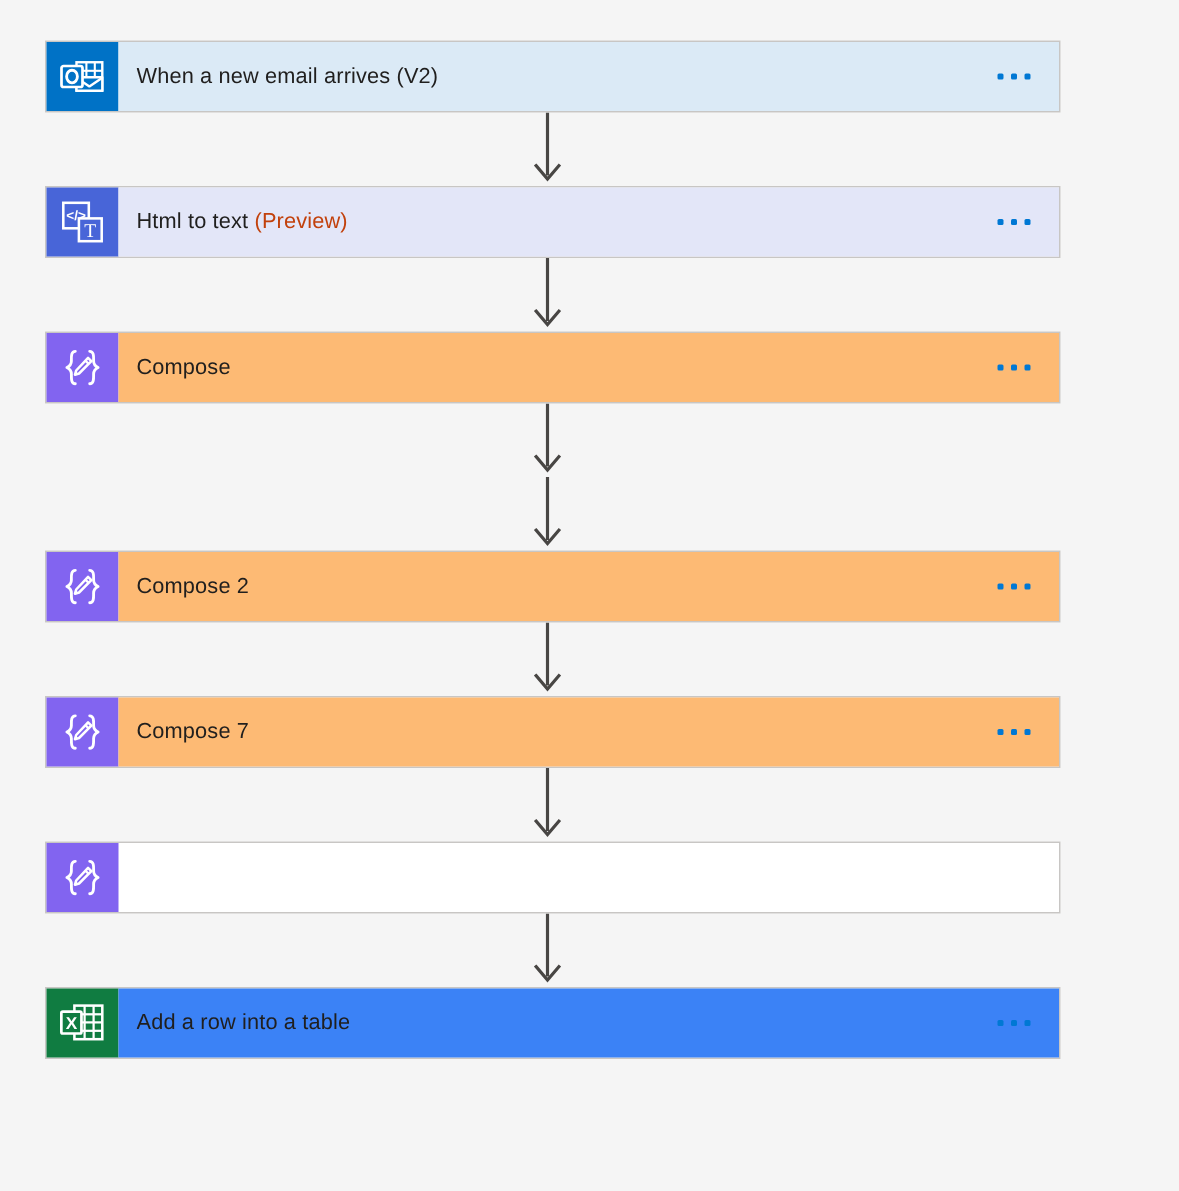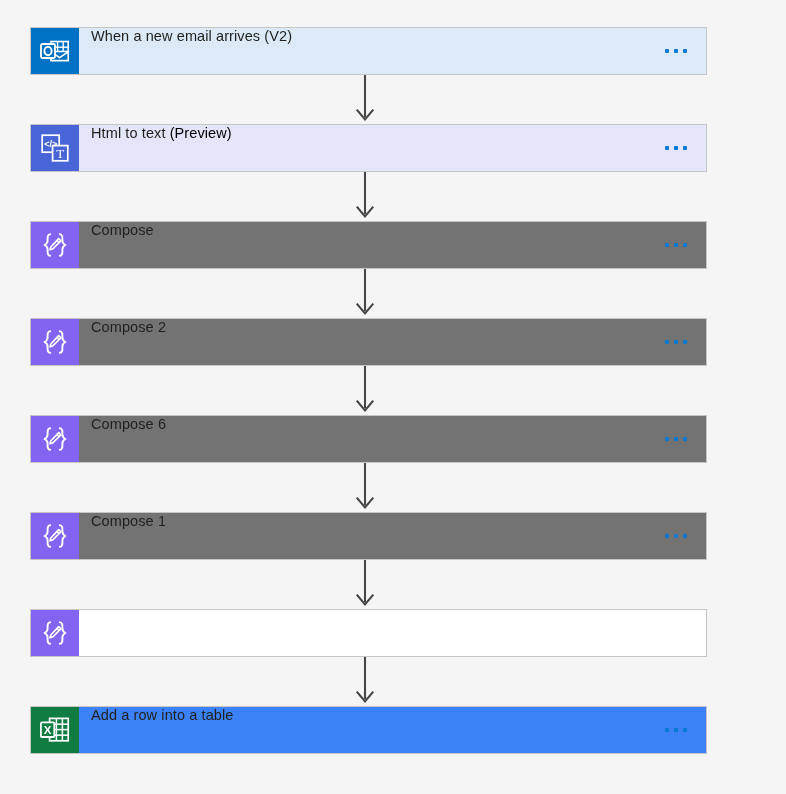--- a/index.html
+++ b/index.html
@@ -47,46 +47,47 @@
     height: 46px;
     display: flex;
     align-items: center;
     justify-content: center;
     box-sizing: border-box;
   }
 
   .node-body {
     flex: 1 1 auto;
     display: flex;
+    align-items: center;
     justify-content: space-between;
     padding: 0 3px 0 12px;
     box-sizing: border-box;
     min-width: 0;
   }
 
   .node-title {
     font-size: 14.5px;
     color: #201f1e;
     white-space: nowrap;
     overflow: hidden;
     text-overflow: ellipsis;
     letter-spacing: 0.1px;
   }
   .node-title .sub {
-    color: #000000;
+    color: #c2410c;
   }
 
   
   .theme-outlook  .node-body { background: #dbeaf6; }
   .theme-outlook  .node-icon { background: #0072c6; }
 
   .theme-htmltext .node-body { background: #e3e6f8; }
   .theme-htmltext .node-icon { background: #4865d8; }
 
-  .theme-compose  .node-body { background: #737373; }
+  .theme-compose  .node-body { background: #fdba74; }
   .theme-compose  .node-icon { background: #8264f0; }
 
   .theme-excel    .node-body { background: #3b82f6; }
   .theme-excel    .node-icon { background: #107c41; }
 
   
   .node-menu {
     flex: 0 0 auto;
     display: flex;
     align-items: center;
@@ -193,20 +194,26 @@
             <span class="dot"></span>
           </div>
         </div>
       </div>
       <div class="connector">
         <svg width="22" height="49" viewBox="0 0 22 49" aria-hidden="true">
           <line x1="11" y1="0" x2="11" y2="42" stroke="#484644" stroke-width="2.1"></line>
           <path d="M3.4 35.4 L11 44.4 L18.6 35.4" fill="none" stroke="#484644" stroke-width="2.1" stroke-linecap="square" stroke-linejoin="miter"></path>
         </svg>
       </div>
+      <div class="connector">
+        <svg width="22" height="49" viewBox="0 0 22 49" aria-hidden="true">
+          <line x1="11" y1="0" x2="11" y2="42" stroke="#484644" stroke-width="2.1"></line>
+          <path d="M3.4 35.4 L11 44.4 L18.6 35.4" fill="none" stroke="#484644" stroke-width="2.1" stroke-linecap="square" stroke-linejoin="miter"></path>
+        </svg>
+      </div>
       <div class="node theme-compose">
         <div class="node-icon">
           <svg class="glyph" width="30" height="26" viewBox="0 0 30 26" aria-hidden="true">
             <path d="M10.2 2.2 C7.2 2.2 7.6 6.2 7.6 8.6 C7.6 11 6.2 12.2 4.6 13 C6.2 13.8 7.6 15 7.6 17.4 C7.6 19.8 7.2 23.8 10.2 23.8" fill="none" stroke="#ffffff" stroke-width="1.9" stroke-linecap="round" stroke-linejoin="round"></path>
             <path d="M19.8 2.2 C22.8 2.2 22.4 6.2 22.4 8.6 C22.4 11 23.8 12.2 25.4 13 C23.8 13.8 22.4 15 22.4 17.4 C22.4 19.8 22.8 23.8 19.8 23.8" fill="none" stroke="#ffffff" stroke-width="1.9" stroke-linecap="round" stroke-linejoin="round"></path>
             <path d="M18.7 6.6 L20.9 8.8 L12.7 17.0 L10.0 17.8 L10.8 15.0 Z" fill="none" stroke="#ffffff" stroke-width="1.7" stroke-linejoin="round"></path>
             <line x1="16.9" y1="8.4" x2="19.1" y2="10.6" stroke="#ffffff" stroke-width="1.5"></line>
           </svg>
         </div>
         <div class="node-body">
@@ -227,45 +234,21 @@
       <div class="node theme-compose">
         <div class="node-icon">
           <svg class="glyph" width="30" height="26" viewBox="0 0 30 26" aria-hidden="true">
             <path d="M10.2 2.2 C7.2 2.2 7.6 6.2 7.6 8.6 C7.6 11 6.2 12.2 4.6 13 C6.2 13.8 7.6 15 7.6 17.4 C7.6 19.8 7.2 23.8 10.2 23.8" fill="none" stroke="#ffffff" stroke-width="1.9" stroke-linecap="round" stroke-linejoin="round"></path>
             <path d="M19.8 2.2 C22.8 2.2 22.4 6.2 22.4 8.6 C22.4 11 23.8 12.2 25.4 13 C23.8 13.8 22.4 15 22.4 17.4 C22.4 19.8 22.8 23.8 19.8 23.8" fill="none" stroke="#ffffff" stroke-width="1.9" stroke-linecap="round" stroke-linejoin="round"></path>
             <path d="M18.7 6.6 L20.9 8.8 L12.7 17.0 L10.0 17.8 L10.8 15.0 Z" fill="none" stroke="#ffffff" stroke-width="1.7" stroke-linejoin="round"></path>
             <line x1="16.9" y1="8.4" x2="19.1" y2="10.6" stroke="#ffffff" stroke-width="1.5"></line>
           </svg>
         </div>
         <div class="node-body">
-          <div class="node-title">Compose 6</div>
-          <div class="node-menu" title="...">
-            <span class="dot"></span>
-            <span class="dot"></span>
-            <span class="dot"></span>
-          </div>
-        </div>
-      </div>
-      <div class="connector">
-        <svg width="22" height="49" viewBox="0 0 22 49" aria-hidden="true">
-          <line x1="11" y1="0" x2="11" y2="42" stroke="#484644" stroke-width="2.1"></line>
-          <path d="M3.4 35.4 L11 44.4 L18.6 35.4" fill="none" stroke="#484644" stroke-width="2.1" stroke-linecap="square" stroke-linejoin="miter"></path>
-        </svg>
-      </div>
-      <div class="node theme-compose">
-        <div class="node-icon">
-          <svg class="glyph" width="30" height="26" viewBox="0 0 30 26" aria-hidden="true">
-            <path d="M10.2 2.2 C7.2 2.2 7.6 6.2 7.6 8.6 C7.6 11 6.2 12.2 4.6 13 C6.2 13.8 7.6 15 7.6 17.4 C7.6 19.8 7.2 23.8 10.2 23.8" fill="none" stroke="#ffffff" stroke-width="1.9" stroke-linecap="round" stroke-linejoin="round"></path>
-            <path d="M19.8 2.2 C22.8 2.2 22.4 6.2 22.4 8.6 C22.4 11 23.8 12.2 25.4 13 C23.8 13.8 22.4 15 22.4 17.4 C22.4 19.8 22.8 23.8 19.8 23.8" fill="none" stroke="#ffffff" stroke-width="1.9" stroke-linecap="round" stroke-linejoin="round"></path>
-            <path d="M18.7 6.6 L20.9 8.8 L12.7 17.0 L10.0 17.8 L10.8 15.0 Z" fill="none" stroke="#ffffff" stroke-width="1.7" stroke-linejoin="round"></path>
-            <line x1="16.9" y1="8.4" x2="19.1" y2="10.6" stroke="#ffffff" stroke-width="1.5"></line>
-          </svg>
-        </div>
-        <div class="node-body">
-          <div class="node-title">Compose 1</div>
+          <div class="node-title">Compose 7</div>
           <div class="node-menu" title="...">
             <span class="dot"></span>
             <span class="dot"></span>
             <span class="dot"></span>
           </div>
         </div>
       </div>
       <div class="connector">
         <svg width="22" height="49" viewBox="0 0 22 49" aria-hidden="true">
           <line x1="11" y1="0" x2="11" y2="42" stroke="#484644" stroke-width="2.1"></line>

